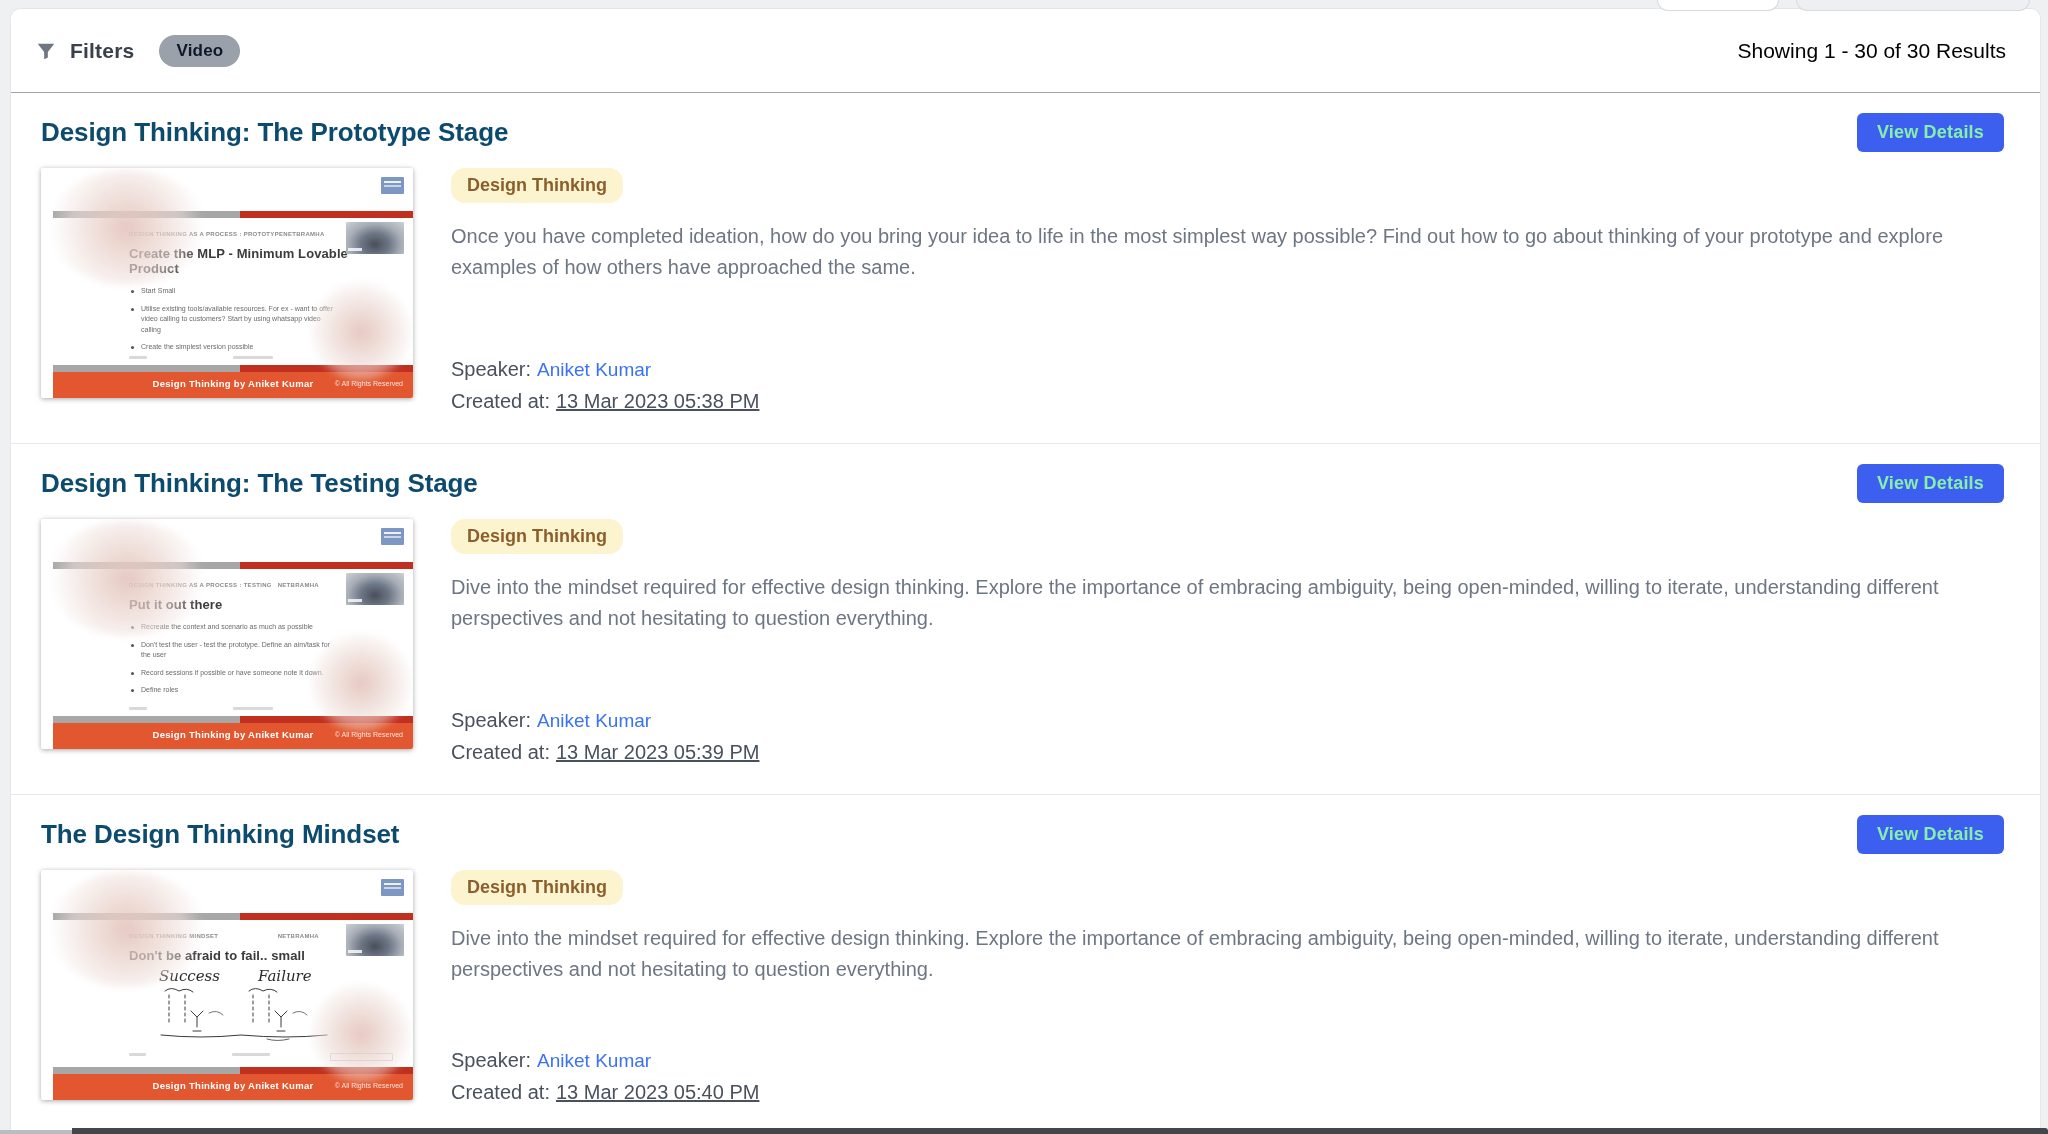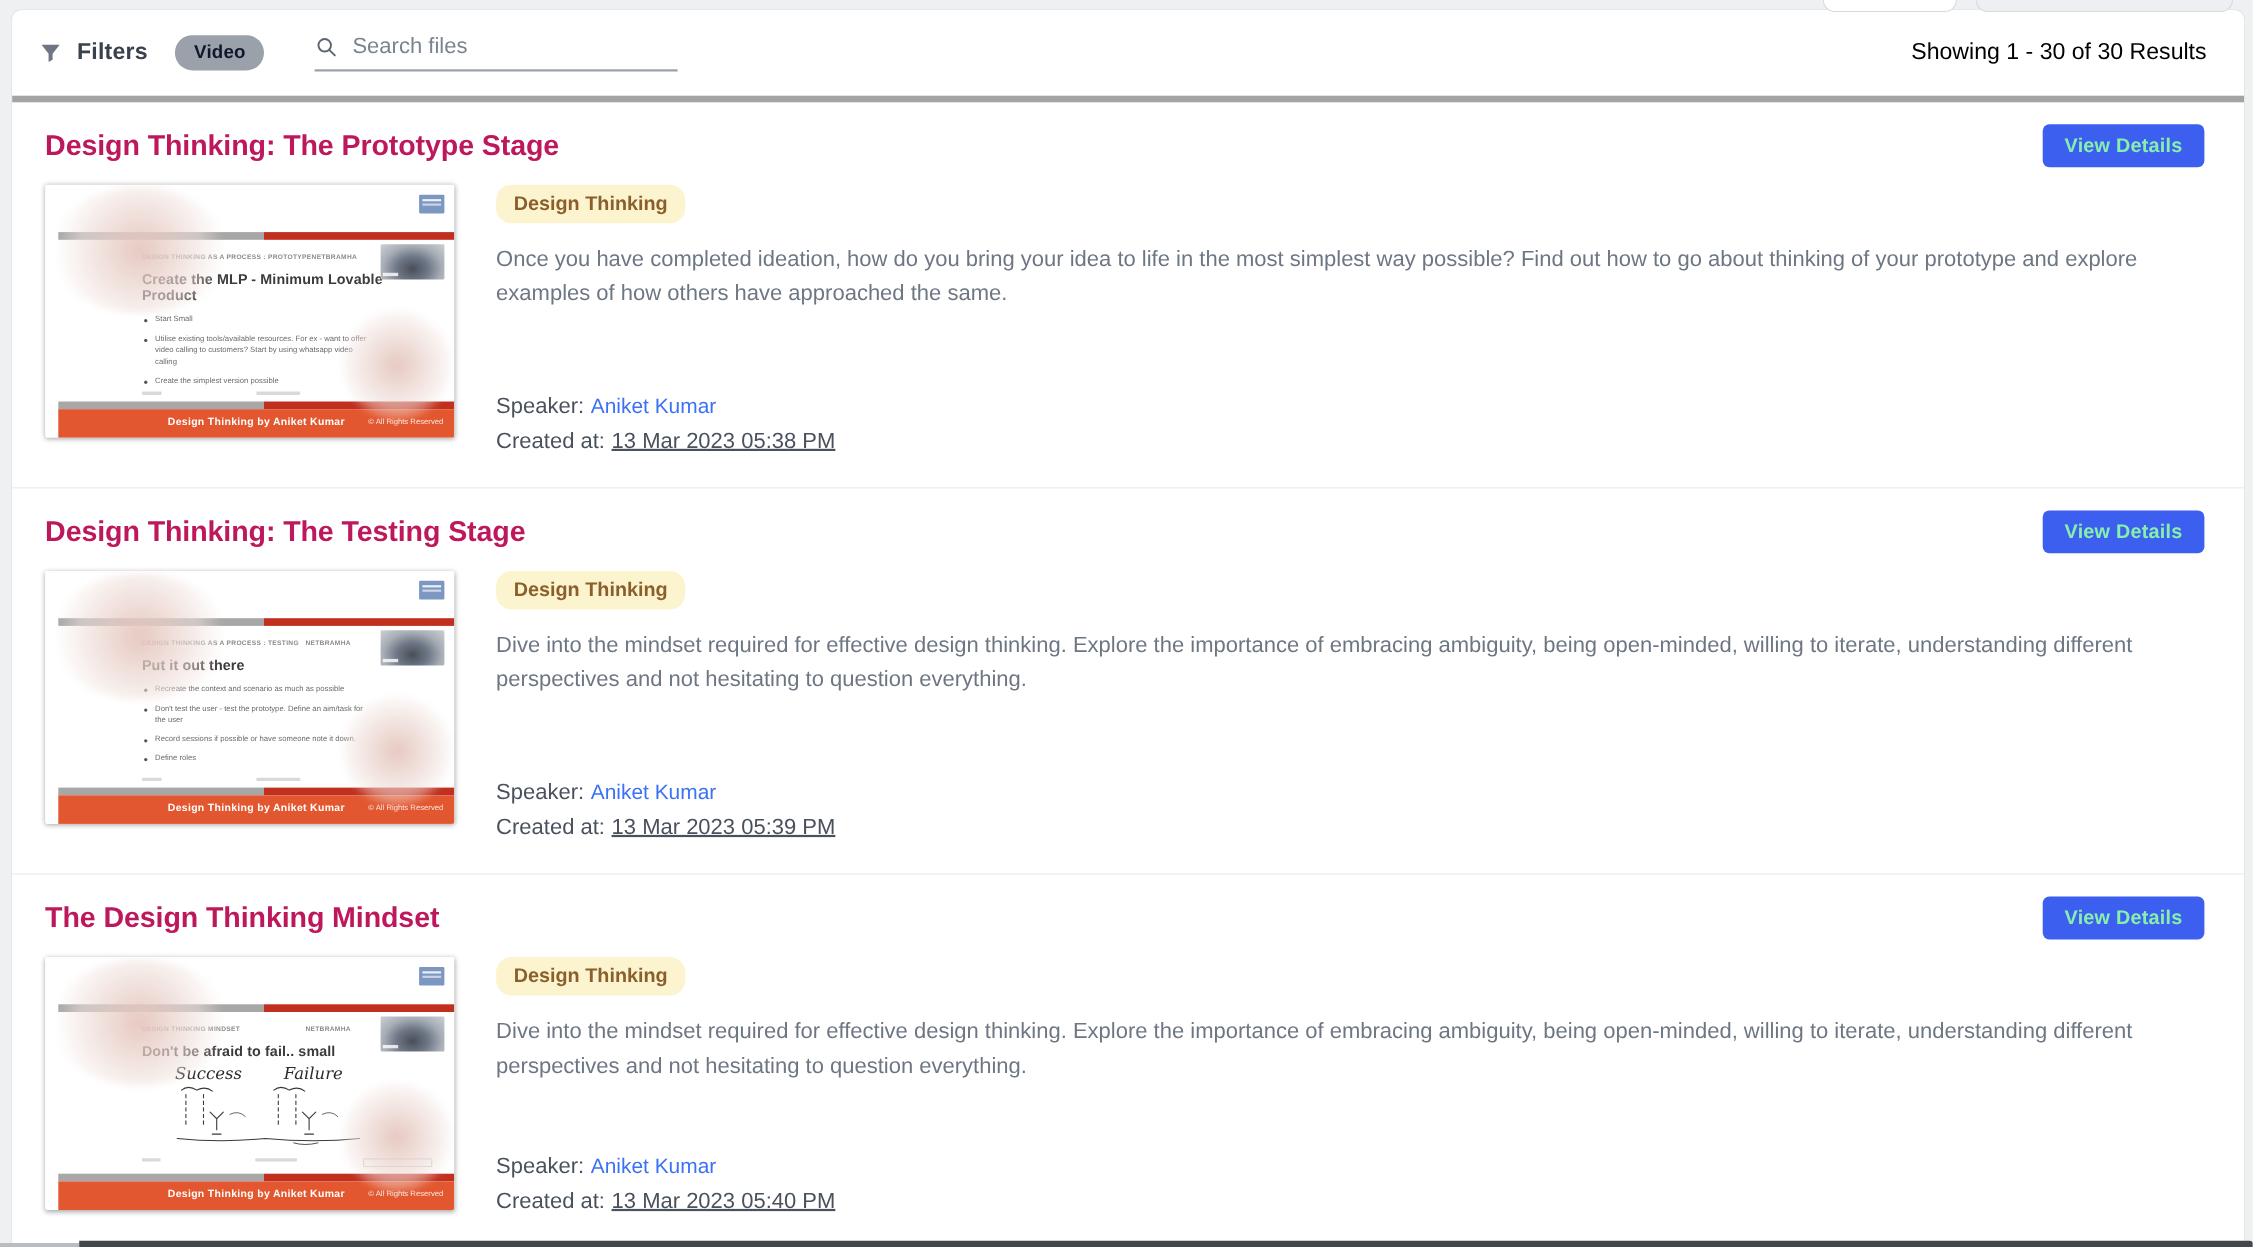--- a/index.html
+++ b/index.html
@@ -12,34 +12,34 @@
     border-radius:10px 10px 0 0; overflow:hidden;
     display:flex; flex-direction:column;
   }
 
   
   .top-pill { position:absolute; top:0; height:11px; z-index:5; border:1px solid #d7dade; border-top:none; border-radius:0 0 12px 12px; }
   .top-pill.p1 { left:1657px; width:122px; background:#ffffff; }
   .top-pill.p2 { left:1796px; width:234px; background:#edeff2; }
 
   
-  .filterbar { display:flex; align-items:center; height:84px; padding:0 34px 0 24px; border-bottom:6px solid #a3a3a3; flex:0 0 auto; }
+  .filterbar { display:flex; align-items:center; height:84px; padding:0 34px 0 24px; border-bottom:1px solid #a3a3a3; flex:0 0 auto; }
   .filters-label { font-size:21px; font-weight:600; color:#39414d; margin-left:13px; letter-spacing:.2px; }
   .chip { margin-left:25px; background:#9aa1ab; color:#0f172a; font-size:17px; font-weight:700; padding:6px 17px; border-radius:17px; letter-spacing:.2px; }
   .searchbox { display:flex; align-items:center; margin-left:46px; width:330px; border-bottom:2px solid #99a0aa; padding-bottom:9px; }
   .searchbox svg { flex:0 0 auto; }
   .searchbox input { border:none; outline:none; background:transparent; font-size:20px; margin-left:13px; width:100%; color:#3a4350; font-family:"Liberation Sans", sans-serif; }
   .searchbox input::placeholder { color:#79838f; }
   .results { margin-left:auto; font-size:21px; font-weight:500; color:#000000; }
 
   
   .card { border-bottom:1px solid #e8eaed; padding:20px 36px 30px 30px; height:351px; display:flex; flex-direction:column; }
   .card:last-child { border-bottom:none; flex:1; overflow:hidden; }
   .card-head { display:flex; align-items:flex-start; justify-content:space-between; margin-bottom:16px; }
-  .card-title { font-size:26px; font-weight:600; color:#be185d; letter-spacing:-.1px; padding-top:4px; }
+  .card-title { font-size:26px; font-weight:600; color:#0c4a6e; letter-spacing:-.1px; padding-top:4px; }
   .btn { background:var(--accent-blue); color:#86efac; font-size:18px; font-weight:700; border:none; border-radius:6px; padding:9px 20px; cursor:pointer; letter-spacing:.2px; }
   .card-body { display:flex; flex:1; min-height:0; }
 
   .info { flex:1; margin-left:38px; display:flex; flex-direction:column; min-width:0; }
   .tag { align-self:flex-start; background:var(--tag-bg); color:var(--tag-text); font-size:18px; font-weight:700; padding:7px 16px; border-radius:14px; }
   .desc { margin-top:18px; font-size:20px; line-height:1.55; color:#6d7683; max-width:1560px; }
   .meta { margin-top:auto; }
   .meta-line { font-size:20px; color:#49515d; margin-top:9px; }
   .speaker-link { color:var(--link-blue); font-size:19px; text-decoration:none; margin-left:6px; cursor:pointer; }
   .created-val { text-decoration:underline; margin-left:6px; }
@@ -94,27 +94,20 @@
 <div class="top-pill p2"></div>
 
 <div class="panel">
 
   <div class="filterbar">
     <svg width="22" height="22" viewBox="0 0 24 24">
       <path d="M3 4h18l-7 9v6l-4 2v-8L3 4z" fill="#6f7682"></path>
     </svg>
     <span class="filters-label">Filters</span>
     <span class="chip">Video</span>
-    <div class="searchbox">
-      <svg width="21" height="21" viewBox="0 0 24 24">
-        <circle cx="10.5" cy="10.5" r="6.5" fill="none" stroke="#5b6470" stroke-width="2"></circle>
-        <line x1="15.5" y1="15.5" x2="21" y2="21" stroke="#5b6470" stroke-width="2" stroke-linecap="round"></line>
-      </svg>
-      <input type="text" placeholder="Search files" style="">
-    </div>
     <span class="results">Showing 1 - 30 of 30 Results</span>
   </div>
 
   <div class="card">
     <div class="card-head">
       <div class="card-title">Design Thinking: The Prototype Stage</div>
       <button class="btn">View Details</button>
     </div>
     <div class="card-body">
       <div class="thumb">

